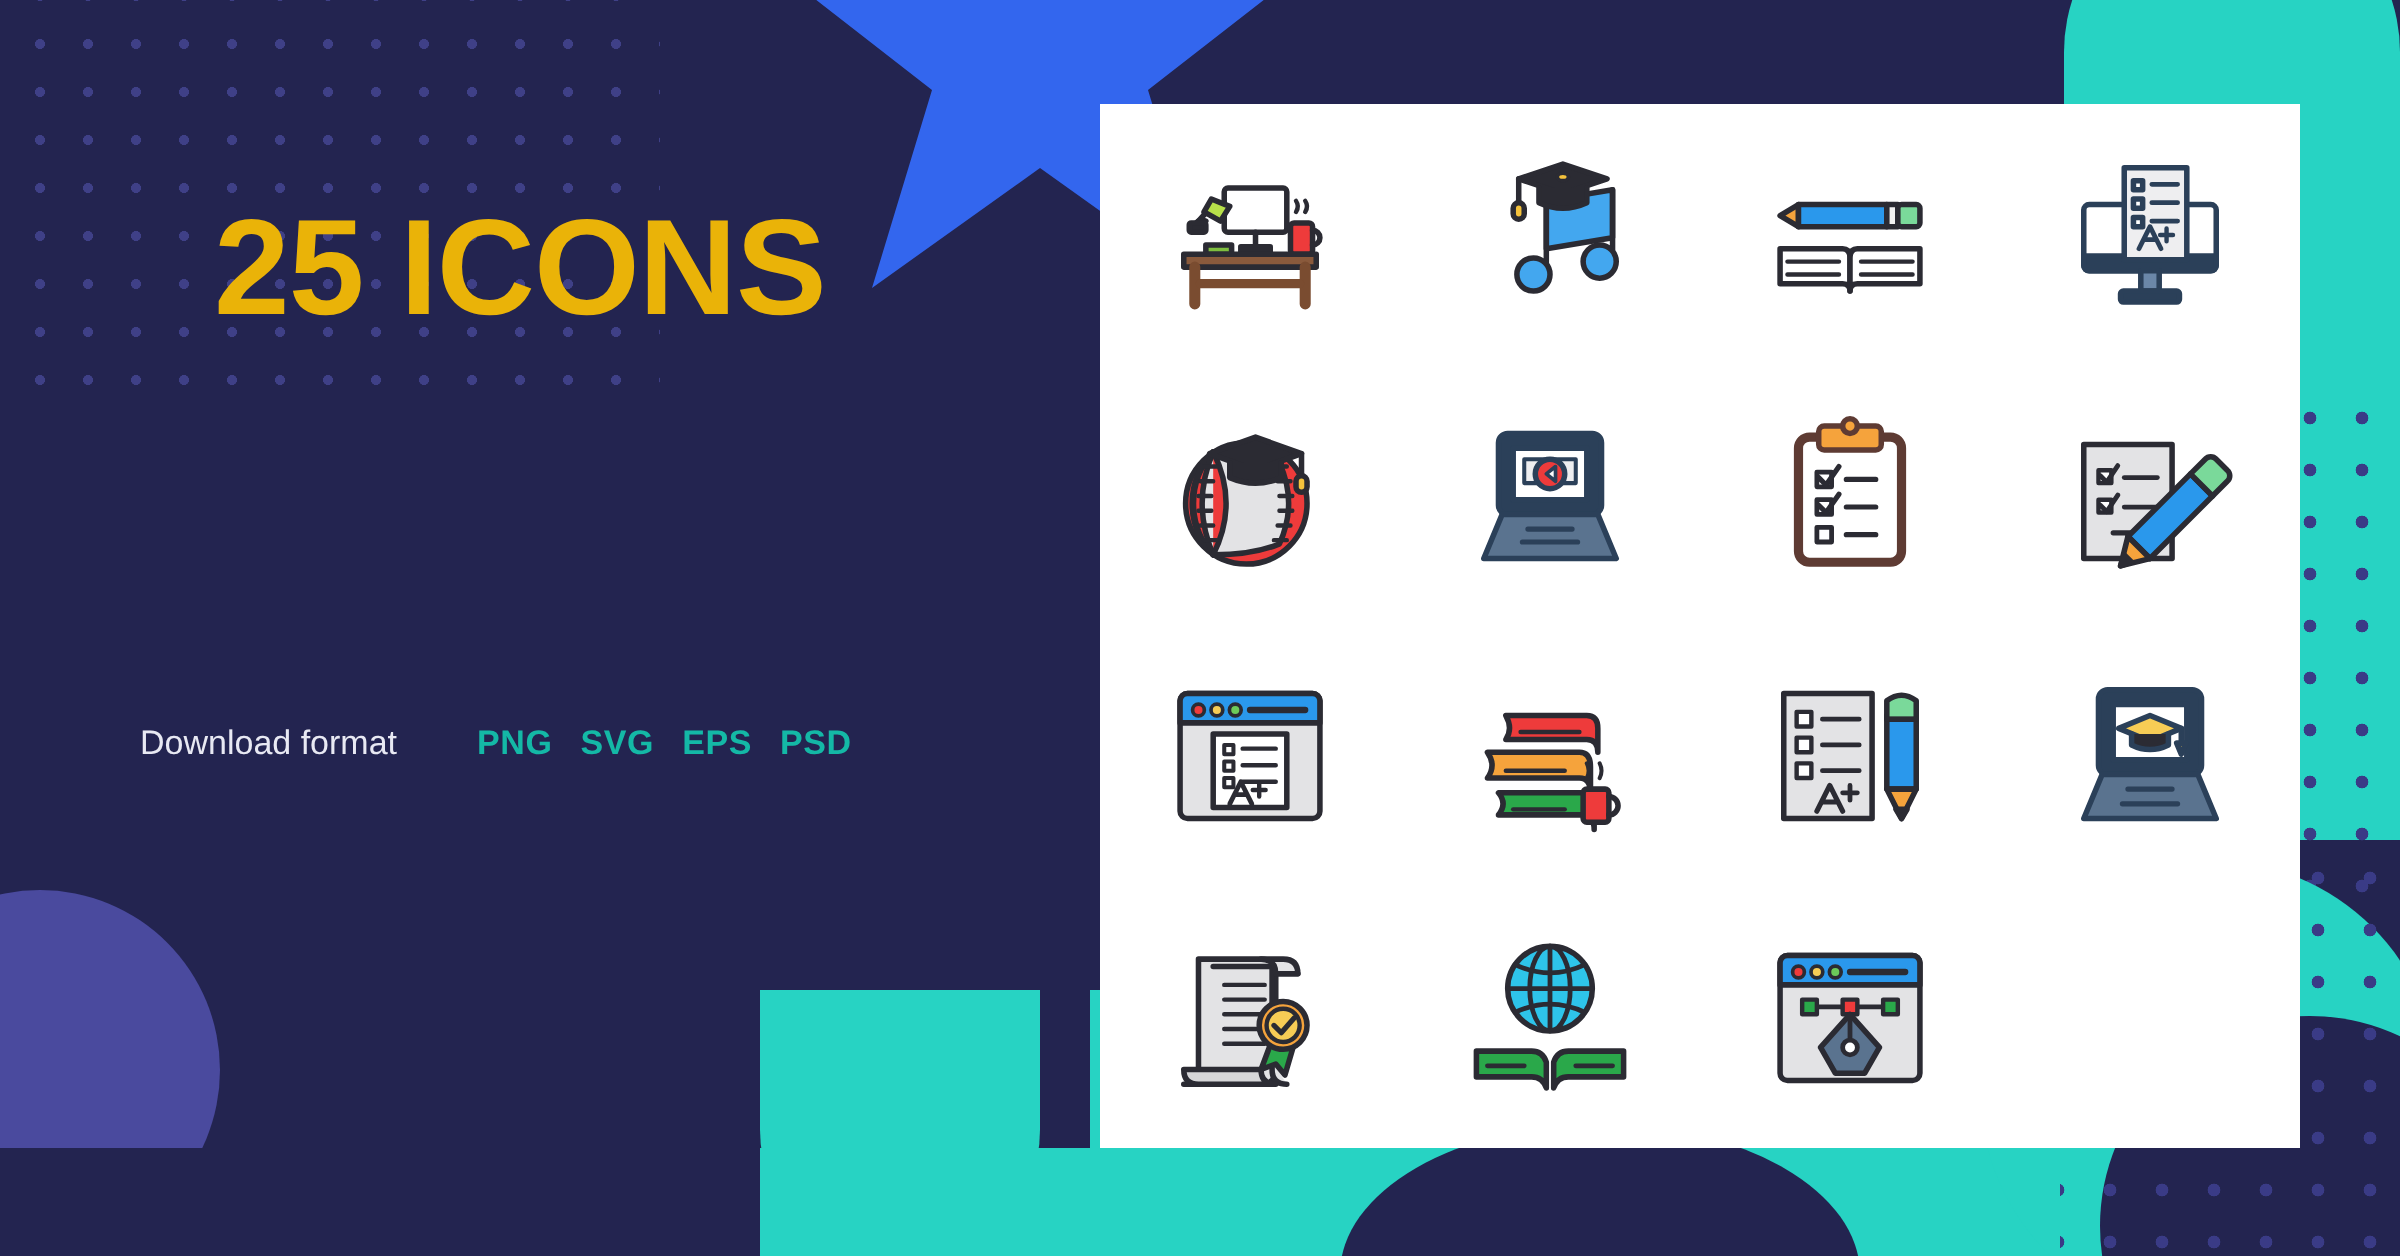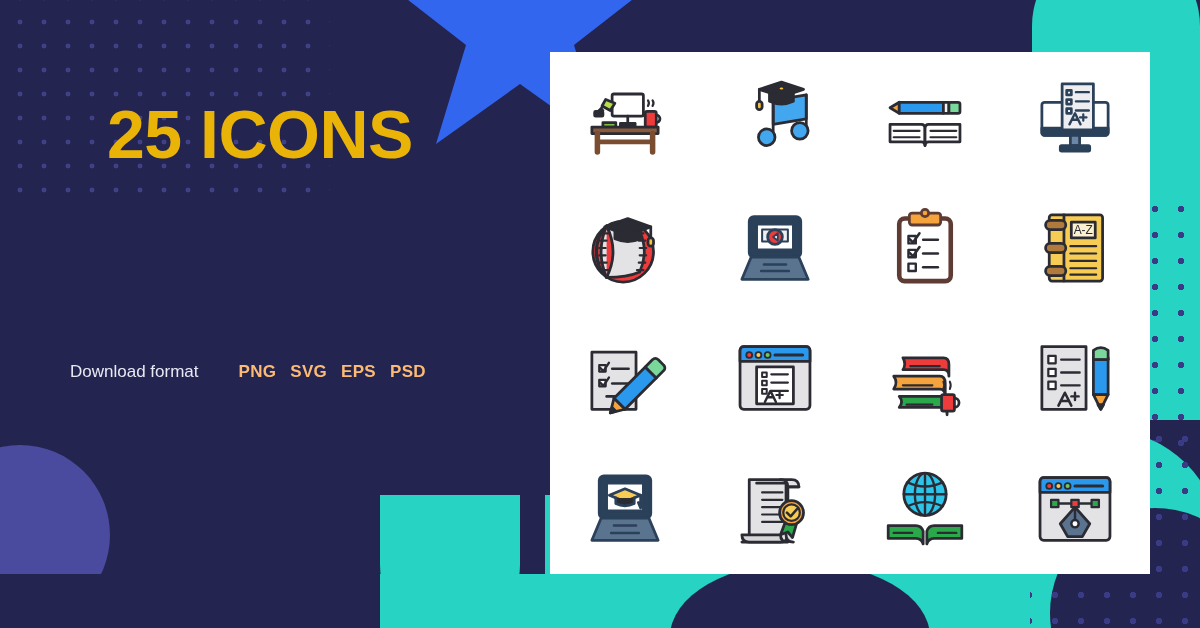--- a/index.html
+++ b/index.html
@@ -81,21 +81,21 @@
   }
   .pack-name{
     position:absolute;top:210px;left:0;
     font-size:30px;font-weight:normal;color:#ffffff;line-height:1;
   }
   .formats-row{
     position:absolute;top:362px;left:0;display:flex;align-items:baseline;gap:40px;
   }
   .formats-label{font-size:17px;color:#e8e9f3;}
   .formats-list{display:flex;gap:14px;}
-  .format-item{font-size:17px;font-weight:bold;color:#fdba74;letter-spacing:0.3px;}
+  .format-item{font-size:17px;font-weight:bold;color:#14b8a6;letter-spacing:0.3px;}
 
   .brand{position:absolute;top:460px;left:0;display:flex;align-items:center;gap:14px;}
   .brand-name{font-size:40px;font-weight:bold;color:#ffffff;letter-spacing:0.5px;}
 
   
   .icon-card{
     position:absolute;left:550px;top:52px;width:600px;height:522px;
     background:#ffffff;
     display:grid;grid-template-columns:repeat(4,1fr);grid-template-rows:repeat(4,1fr);
   }
@@ -267,34 +267,20 @@
             <rect x="32" y="52" width="8" height="8" fill="#fff" stroke-width="2.6"></rect>
             <path d="M33 55 l4 4 l7 -10" fill="none" stroke-width="2.8"></path>
             <path d="M48 56 h16" stroke-width="2.8"></path>
             <rect x="32" y="67" width="8" height="8" fill="#fff" stroke-width="2.6"></rect>
             <path d="M48 71 h16" stroke-width="2.8"></path>
           </g>
         </g>
       </svg>
     </div>
 
-    <div class="icon-cell">
-      <svg width="92" height="92" viewBox="0 0 100 100">
-        <g stroke="#2b2b33" stroke-width="3" stroke-linejoin="round" stroke-linecap="round">
-          <rect x="22" y="14" width="58" height="72" rx="3" fill="#f7cc55"></rect>
-          <path d="M38 14 v72" fill="none"></path>
-          <rect x="46" y="22" width="26" height="17" fill="#fdf2d0"></rect>
-          <text x="59" y="35" font-family="'Liberation Sans',sans-serif" font-size="13" font-weight="400" text-anchor="middle" fill="#2b2b33" stroke="none">A-Z</text>
-          <path d="M45 48 h28 M45 56 h28 M45 64 h28 M45 72 h28 M45 79 h28" stroke-width="2.4"></path>
-          <rect x="18" y="20" width="22" height="10" rx="5" fill="#b07a3c"></rect>
-          <rect x="18" y="45" width="22" height="10" rx="5" fill="#b07a3c"></rect>
-          <rect x="18" y="70" width="22" height="10" rx="5" fill="#b07a3c"></rect>
-        </g>
-      </svg>
-    </div>
 
     <div class="icon-cell">
       <svg width="92" height="92" viewBox="0 0 100 100">
         <g stroke="#2b2b33" stroke-width="3" stroke-linejoin="round" stroke-linecap="round">
           <rect x="14" y="22" width="48" height="62" fill="#e3e3e5"></rect>
           <rect x="22" y="36" width="7" height="7" fill="#fff" stroke-width="2.4"></rect>
           <path d="M23 39 l3.5 3.5 l6 -9" fill="none" stroke-width="2.6"></path>
           <path d="M36 40 h18" stroke-width="2.6"></path>
           <rect x="22" y="52" width="7" height="7" fill="#fff" stroke-width="2.4"></rect>
           <path d="M23 55 l3.5 3.5 l6 -9" fill="none" stroke-width="2.6"></path>

